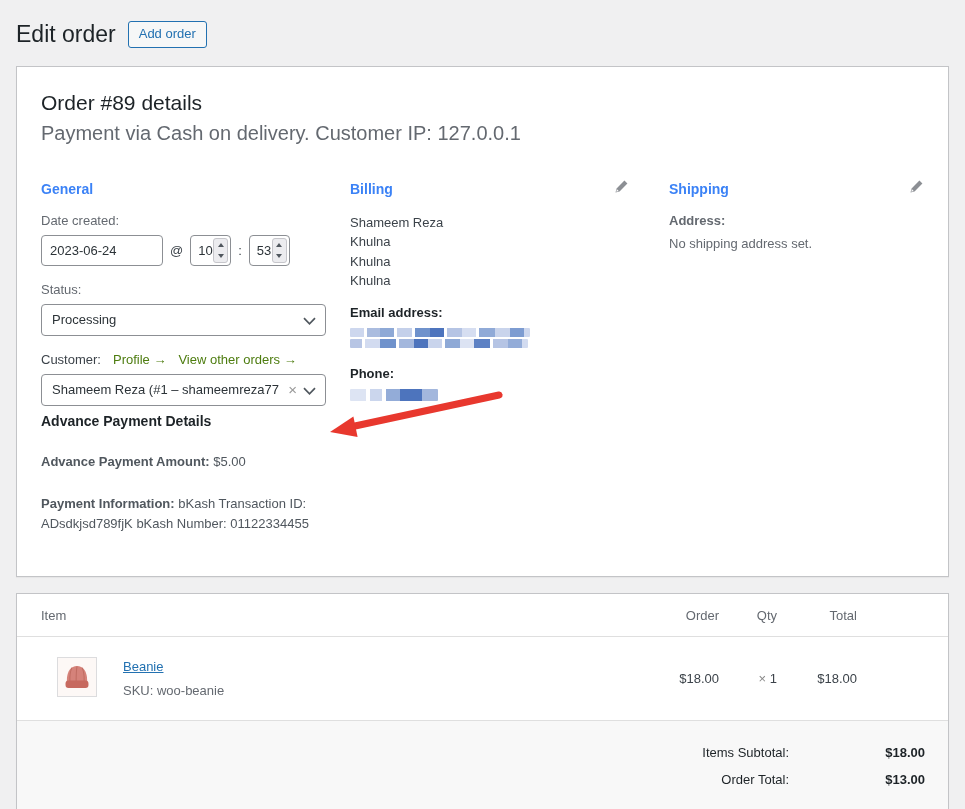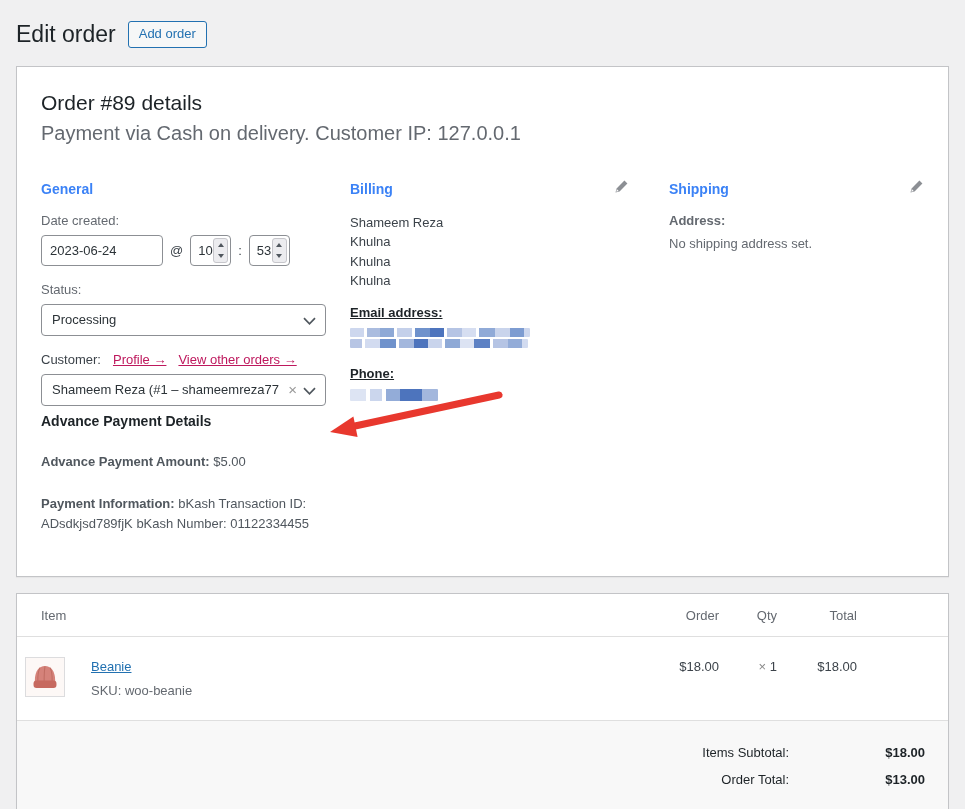--- a/index.html
+++ b/index.html
@@ -63,51 +63,51 @@
   .select {
     position: relative; width: 285px; height: 32px; border: 1px solid #8c8f94; border-radius: 4px;
     background: #fff; display: flex; align-items: center; padding: 0 46px 0 10px; color: #2c3338;
     cursor: pointer; margin-bottom: 16px;
   }
   .select .sel-text { white-space: nowrap; overflow: hidden; }
   .select .chev { position: absolute; right: 9px; top: 12px; line-height: 0; }
   .select .clear-x { position: absolute; right: 28px; color: #999; font-size: 15px; cursor: pointer; }
 
   .customer-row { display: flex; align-items: center; gap: 12px; margin-bottom: 7px; }
-  .customer-row a { color: #be185d; text-decoration: underline; cursor: pointer; }
+  .customer-row a { color: #4d7c0f; cursor: pointer; }
 
   .advance-heading { font-size: 14px; font-weight: 700; color: #1d2327; margin: 7px 0 0; }
   .advance-amount { margin-top: 25px; color: #50575e; }
   .advance-amount b, .payment-info b { font-weight: 700; color: #50575e; }
   .payment-info { margin-top: 25px; color: #50575e; line-height: 20px; width: 285px; }
 
   
   .addr-line { color: #3c434a; line-height: 19.5px; }
-  .sub-label { font-weight: 700; color: #1d2327; margin: 14px 0 8px; text-decoration: underline; }
+  .sub-label { font-weight: 700; color: #1d2327; margin: 14px 0 8px; }
   .redact { border-radius: 1px; }
   .redact-email-1 { width: 180px; height: 9px; margin-bottom: 2px;
     background: linear-gradient(90deg,#cdd7ee 0 14px,#fff 14px 17px,#aabcdf 17px 30px,#8ea9d6 30px 44px,#fff 44px 47px,#c4d0ea 47px 62px,#fff 62px 65px,#6f92cc 65px 80px,#4d74bd 80px 94px,#fff 94px 97px,#b5c4e4 97px 112px,#d6def1 112px 126px,#fff 126px 129px,#90aad7 129px 145px,#c9d4ec 145px 160px,#7d9cd1 160px 174px,#cdd7ee 174px 180px); }
   .redact-email-2 { width: 178px; height: 9px;
     background: linear-gradient(90deg,#b7c5e4 0 12px,#fff 12px 15px,#d2dbf0 15px 30px,#6f92cc 30px 46px,#fff 46px 49px,#a3b7dd 49px 64px,#4d74bd 64px 78px,#c9d4ec 78px 92px,#fff 92px 95px,#8ea9d6 95px 110px,#dce3f3 110px 124px,#5d81c4 124px 140px,#fff 140px 143px,#b5c4e4 143px 158px,#93acd8 158px 172px,#d2dbf0 172px 178px); }
   .redact-phone { width: 88px; height: 12px; margin-top: 2px;
     background: linear-gradient(90deg,#dde4f3 0 16px,#fff 16px 20px,#cbd6ed 20px 32px,#fff 32px 36px,#93acd8 36px 50px,#4d74bd 50px 72px,#a3b7dd 72px 88px); }
 
   
   .ship-label { font-weight: 700; color: #646970; margin-bottom: 8px; }
   .ship-value { color: #646970; }
 
   
   .panel-items { margin-bottom: 20px; }
   .items-header { display: flex; align-items: center; padding: 14px 91px 13px 24px; color: #646970; border-bottom: 1px solid #dfdfdf; }
   .col-item { flex: 1; }
   .col-cost { width: 90px; text-align: right; }
   .col-qty { width: 58px; text-align: right; }
   .col-total { width: 80px; text-align: right; }
 
-  .item-row { display: flex; align-items: flex-start; padding: 20px 91px 22px 8px; border-bottom: 1px solid #dfdfdf; }
+  .item-row { display: flex; align-items: center; padding: 20px 91px 22px 40px; border-bottom: 1px solid #dfdfdf; }
   .thumb { width: 40px; height: 40px; border: 1px solid #dcdcde; background: #fdf8f6; display: flex; align-items: center; justify-content: center; flex: none; }
   .item-info { flex: 1; padding-left: 26px; padding-top: 2px; }
   .item-name { color: #2271b1; text-decoration: underline; cursor: pointer; }
   .item-sku { color: #646970; margin-top: 9px; }
   .num { padding-top: 2px; color: #3c434a; }
   .qty-times { color: #888; }
 
   .totals-area { background: #f8f8f8; padding: 18px 23px 16px 0; }
   .total-row { display: flex; justify-content: flex-end; align-items: center; padding: 6px 0; }
   .total-label { color: #1d2327; }

